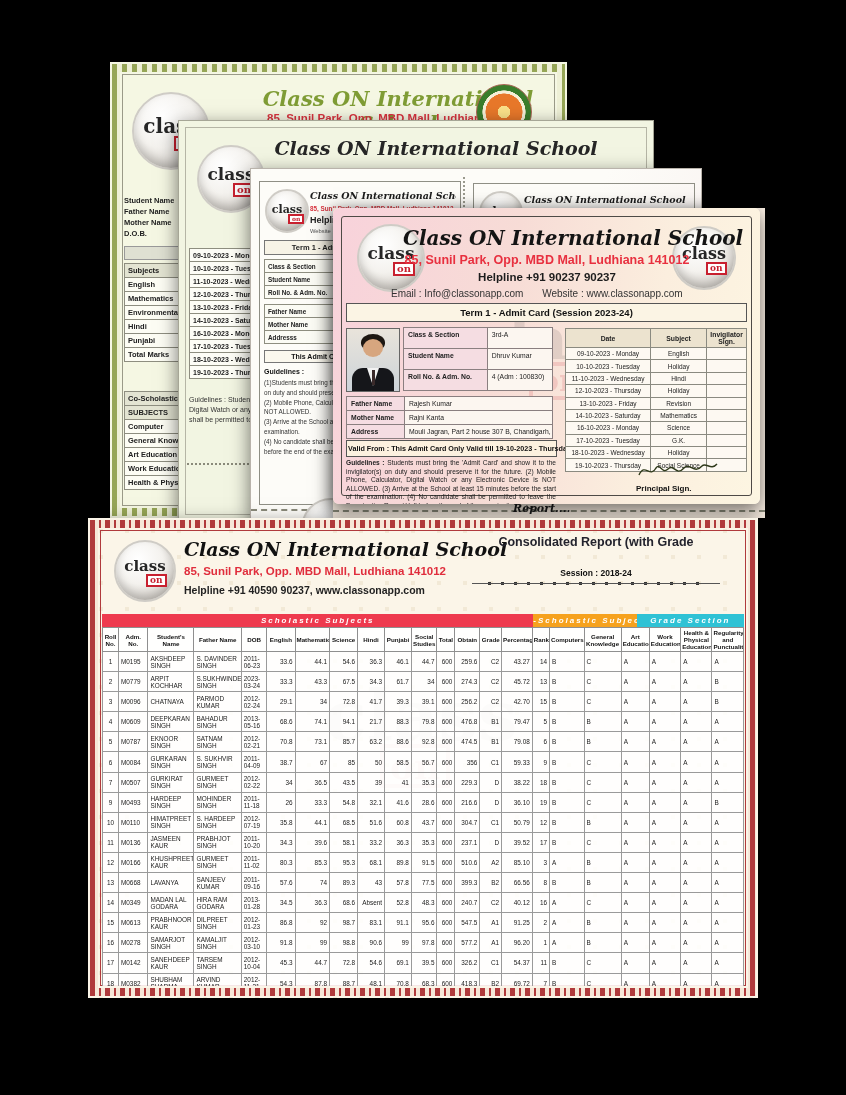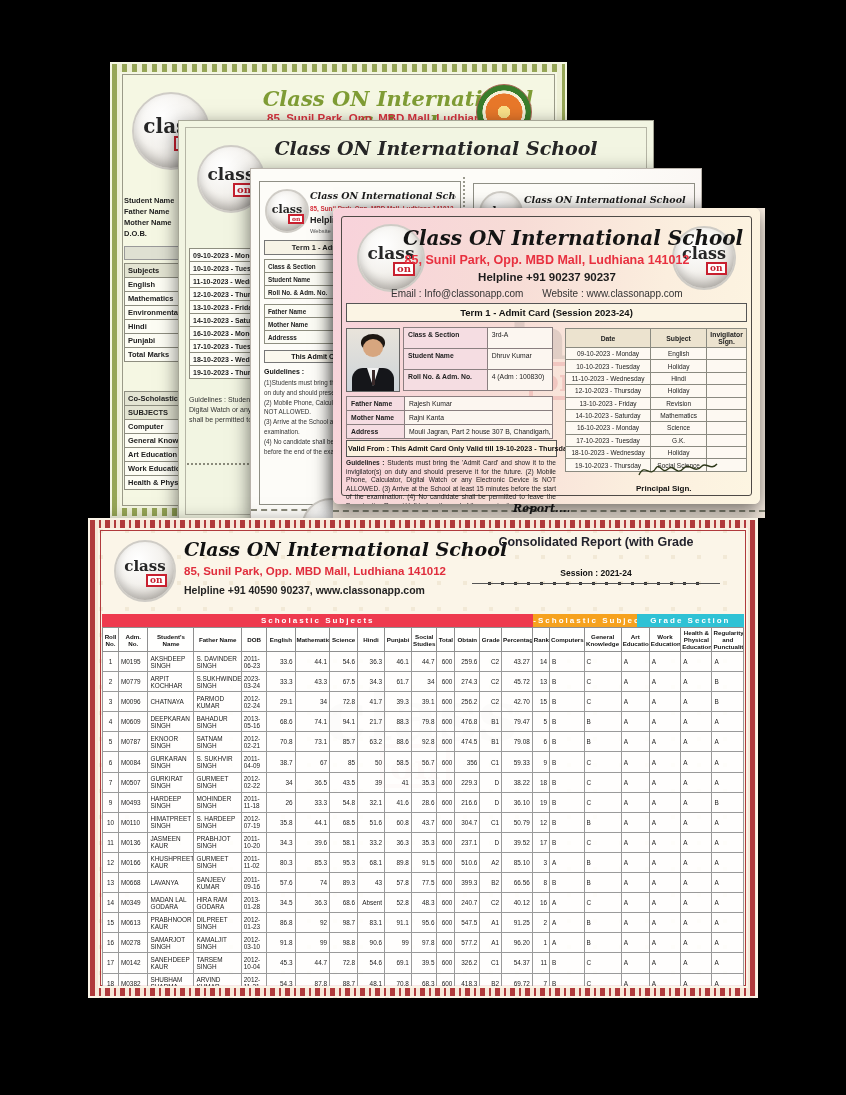--- a/index.html
+++ b/index.html
@@ -110,21 +110,21 @@
   #report .frame2{position:absolute;inset:12px;border:1.5px solid #b03a3c;pointer-events:none;}
   #report .r-name{left:96px;top:20px;font-size:19px;color:#111;white-space:nowrap;}
   #report .r-addr{left:96px;top:47px;font-size:11.5px;font-weight:bold;color:#e02d3c;white-space:nowrap;}
   #report .r-help{left:96px;top:66px;font-size:10.5px;font-weight:bold;color:#222;white-space:nowrap;}
   #report .r-title{left:372px;top:16px;width:272px;text-align:center;font-size:12.5px;font-weight:bold;color:#23232d;line-height:16px;}
   #report .r-session{left:372px;top:50px;width:272px;text-align:center;font-size:8.5px;font-weight:bold;color:#111;}
   #report .r-dots{left:400px;top:64px;width:216px;height:3px;
       background:repeating-linear-gradient(90deg,#333 0 3px,transparent 3px 13px);}
   #report .r-dots:before{content:"";position:absolute;left:-16px;right:-16px;top:1px;border-top:1px solid #555;}
   #report .r-class{left:372px;top:70px;width:272px;text-align:center;font-size:13.5px;color:#1a1a1a;letter-spacing:1px;}
-  #report .bars{left:14px;top:96px;right:14px;height:13px;display:flex;}
+  #report .bars{left:14px;top:96px;right:14px;height:13px;display:flex;font-style:italic;}
   #report .bars .bar{height:100%;display:flex;align-items:center;justify-content:center;
       color:#fff;font-size:8px;font-weight:bold;letter-spacing:2px;white-space:nowrap;overflow:hidden;}
   #report .bar0{width:67.2%;} #report .bar1{width:16.1%;} #report .bar2{width:16.7%;}
   #report .tablewrap{left:14px;top:109px;right:14px;bottom:12px;overflow:hidden;}
   .rtable{border-collapse:collapse;table-layout:fixed;width:100%;}
   .rtable th{border:1px solid #8f8f8f;background:rgba(255,255,255,.95);font-size:6.2px;font-weight:bold;
       color:#111;padding:1px;text-align:center;overflow:hidden;}
   .rtable td{border:1px solid #9a9a9a;background:rgba(255,255,255,.88);font-size:6.4px;color:#1a1a1a;
       padding:1px 2px;overflow:hidden;height:17.1px;}
   .rtable td.r{text-align:right;} .rtable td.c{text-align:center;} .rtable td.l{text-align:left;}
@@ -423,21 +423,21 @@
     <div class="logo abs" style="left:26px;top:22px;width:58px;height:58px;">
       <span class="ct" style="top:17px;font-size:15px;">class</span>
       <span class="on" style="left:30px;top:32px;font-size:9px;">on</span>
     </div>
     <div class="abs script r-name">Class ON International School</div>
     <div class="abs r-addr">85, Sunil Park, Opp. MBD Mall, Ludhiana 141012</div>
     <div class="abs r-help">Helpline +91 40590 90237, www.classonapp.com</div>
     <div class="abs r-title">
       <div>Consolidated Report (with Grade</div>
     </div>
-    <div class="abs r-session">Session : 2021-24</div>
+    <div class="abs r-session">Session : 2018-24</div>
     <div class="abs r-dots"></div>
     <div class="abs bars" id="groupBars">
         <div class="bar bar0" style="background: rgb(238, 58, 78);">Scholastic Subjects</div>
         <div class="bar bar1" style="background: rgb(246, 162, 30);">Co-Scholastic Subjects</div>
         <div class="bar bar2" style="background: rgb(47, 194, 213);">Grade Section</div>
       </div>
     <div class="abs tablewrap">
       <table class="rtable" id="marksTable">
         <colgroup>
             <col style="width: 2.5%;">

